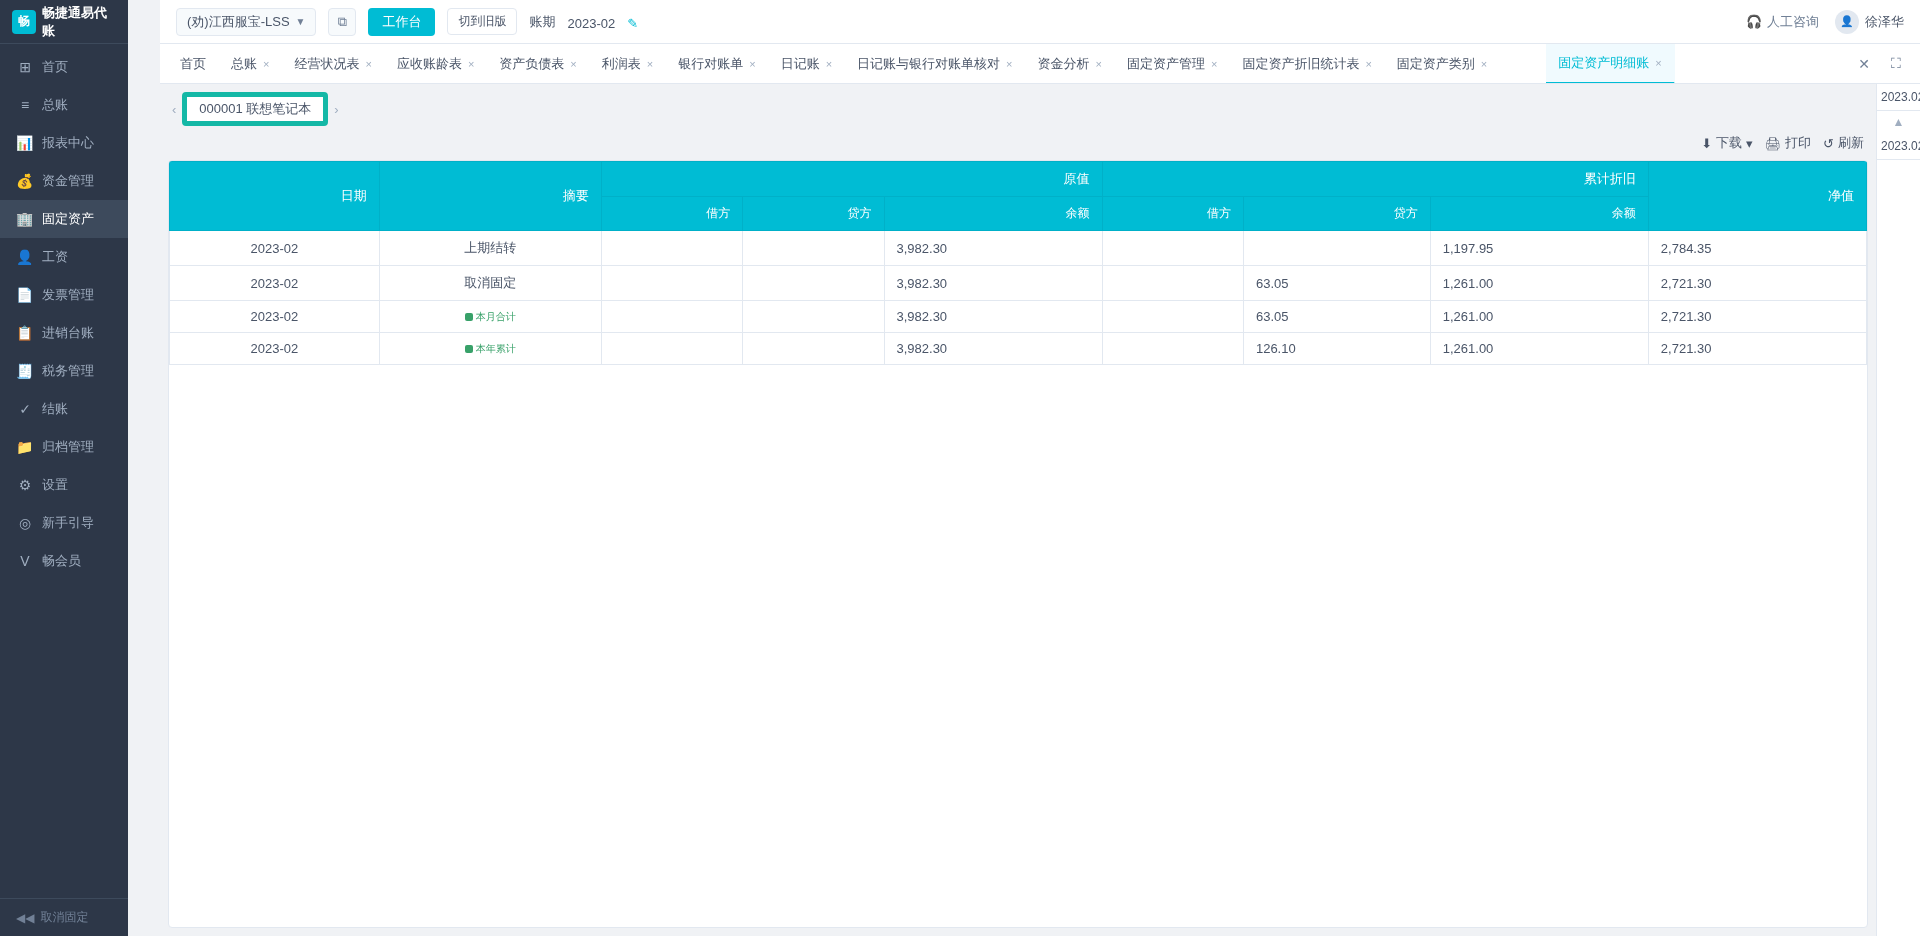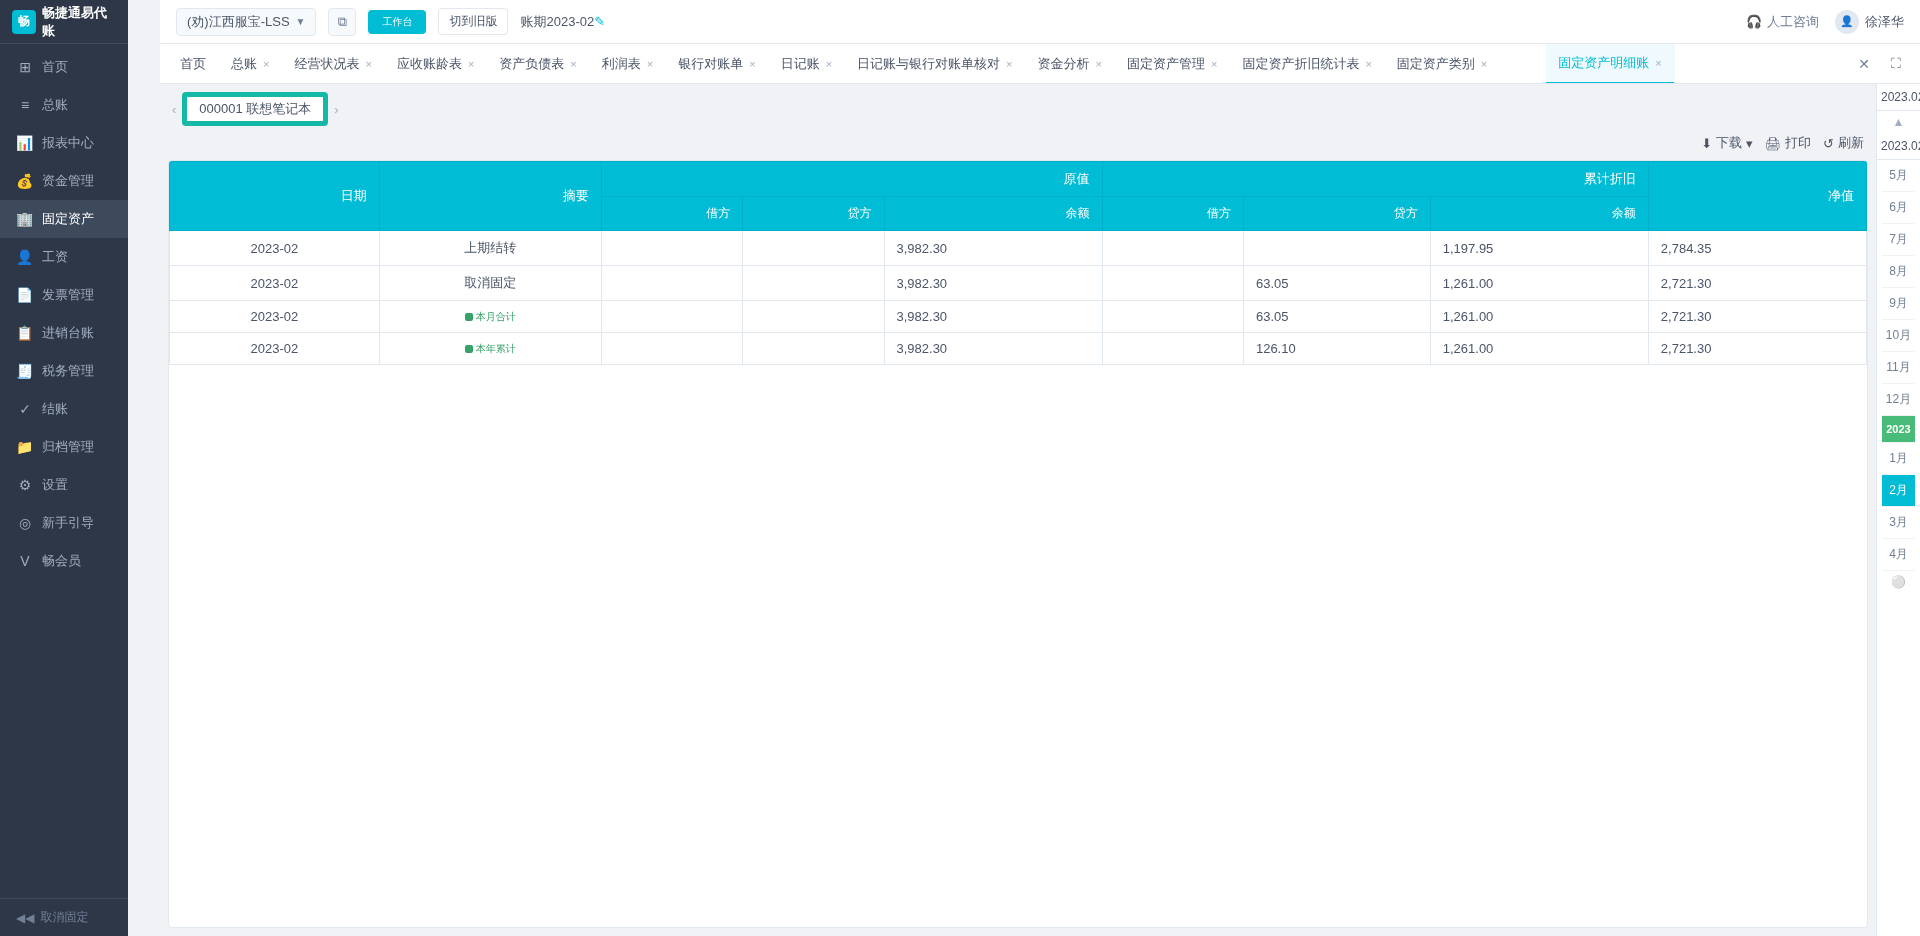--- a/index.html
+++ b/index.html
@@ -112,36 +112,36 @@
       cursor: pointer;
       font-size: 13px;
       color: #718096;
     }
     .workbench-btn {
       background: #00bcd4;
       color: white;
       border: none;
       border-radius: 4px;
       padding: 5px 14px;
-      font-size: 10px;
+      font-size: 13px;
       cursor: pointer;
     }
     .switch-btn {
       border: 1px solid #e2e8f0;
       border-radius: 4px;
       padding: 4px 10px;
       background: #fff;
       font-size: 12px;
       color: #4a5568;
       cursor: pointer;
     }
     .period-info {
       display: flex;
-      align-items: center;
-      gap: 0;
+      align-items: flex-end;
+      gap: 12px;
       font-size: 13px;
       color: #4a5568;
     }
     .period-edit-icon { color: #00bcd4; cursor: pointer; }
     .header-right {
       margin-left: auto;
       display: flex;
       align-items: center;
       gap: 16px;
     }
@@ -643,31 +643,15 @@
         </table>
       </div>
 
     </div>
 
     <div class="right-panel">
       <div class="year-label">2023.02</div>
       <div class="right-panel-scroll-btn">▲</div>
       <div class="year-label">2023.02</div>
 
-      <div id="right-panel-months">
-          <div class="month-item">5月</div>
-          <div class="month-item">6月</div>
-          <div class="month-item">7月</div>
-          <div class="month-item">8月</div>
-          <div class="month-item">9月</div>
-          <div class="month-item">10月</div>
-          <div class="month-item">11月</div>
-          <div class="month-item">12月</div>
-          <div class="month-item year-badge">2023</div>
-          <div class="month-item">1月</div>
-          <div class="month-item active">2月</div>
-          <div class="month-item">3月</div>
-          <div class="month-item">4月</div>
-          <div class="right-panel-scroll-btn">⚪</div>
-        </div>
     </div>
   </div>
 </div>
 
 </body></html>

